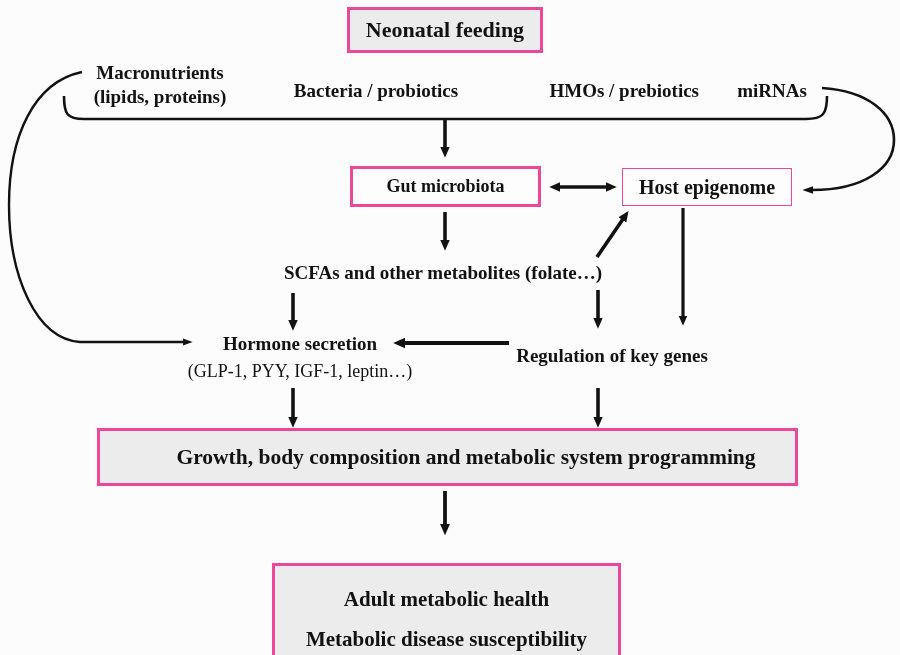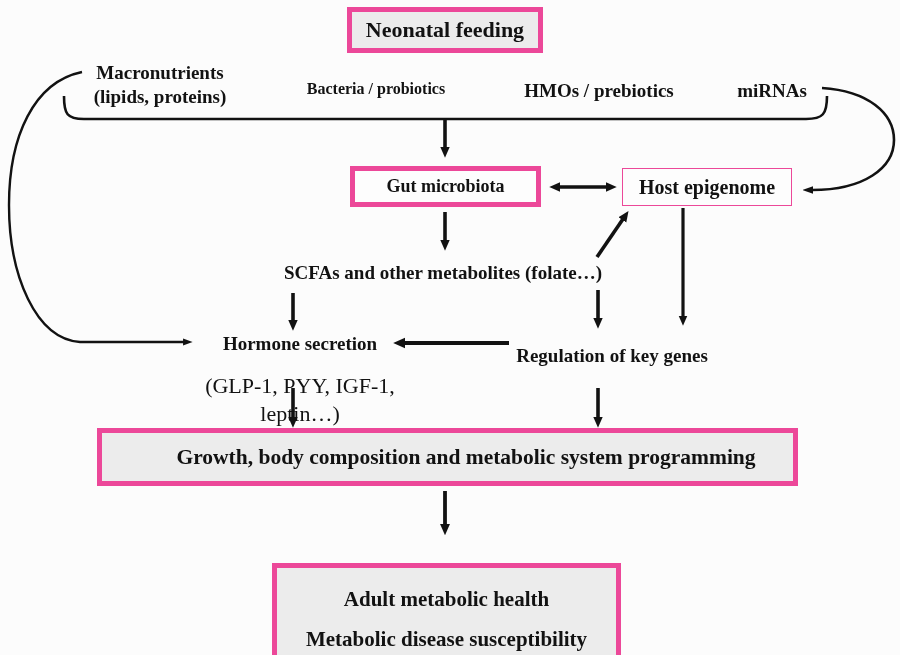--- a/index.html
+++ b/index.html
@@ -5,21 +5,21 @@
   html,body { margin:0; padding:0; }
   .stage {
     position:relative; width:900px; height:655px; overflow:hidden;
     background:#fcfcfc; color:#121212;
     font-family:"Liberation Serif","DejaVu Serif",serif;
   }
   .box {
     position:absolute; box-sizing:border-box;
     display:flex; align-items:center; justify-content:center;
     text-align:center; font-weight:bold;
-    background:#ececec; border:5px solid #ec4899;
+    background:#ececec; border:3px solid #ec4899;
     line-height:1.15;
   }
   .box.white { background:#fdfdfd; }
   .lbl { position:absolute; text-align:center; font-weight:bold; line-height:1.28; }
   .lbl .sub { font-weight:normal; }
   svg.arrows { position:absolute; left:0; top:0; }
   .arr { stroke:#121212; fill:none; }
 </style>
 </head>
 <body>
@@ -76,28 +76,28 @@
   <div class="box" style="left:272px; top:563px; width:349px; height:112px; font-size:21px; flex-direction:column; row-gap:16px;">
     <div>Adult metabolic health</div>
     <div>Metabolic disease susceptibility</div>
   </div>
 
   <div class="lbl" style="left:60px; top:61px; width:200px; font-size:19px;">
     <div>Macronutrients</div>
     <div>(lipids, proteins)</div>
   </div>
 
-  <div class="lbl" style="left:276px; top:79px; width:200px; font-size:16px;">Bacteria / probiotics</div>
+  <div class="lbl" style="left:276px; top:79px; width:200px; font-size:19px;">Bacteria / probiotics</div>
 
-  <div class="lbl" style="left:499px; top:79px; width:200px; font-size:19px;">HMOs / prebiotics</div>
+  <div class="lbl" style="left:499px; top:79px; width:200px; font-size:19px;text-align:right;">HMOs / prebiotics</div>
 
   <div class="lbl" style="left:692px; top:79px; width:160px; font-size:19px;">miRNAs</div>
 
   <div class="lbl" style="left:263px; top:261px; width:360px; font-size:19px;">SCFAs and other metabolites (folate…)</div>
 
   <div class="lbl" style="left:175px; top:332px; width:250px; font-size:19px;">
     <div>Hormone secretion</div>
-    <div class="sub" style="font-size:22px; margin-top:16px;">(GLP-1, PYY, IGF-1, leptin…)</div>
+    <div class="sub" style="font-size:18px; margin-top:4px;">(GLP-1, PYY, IGF-1, leptin…)</div>
   </div>
 
   <div class="lbl" style="left:502px; top:332px; width:220px; font-size:19px;margin-top:12px;">Regulation of key genes</div>
 
 </div>
 
 </body></html>

